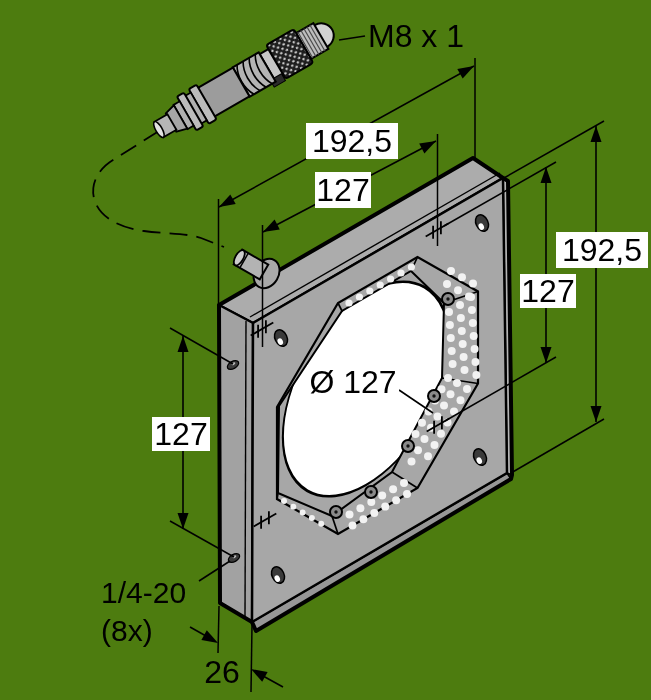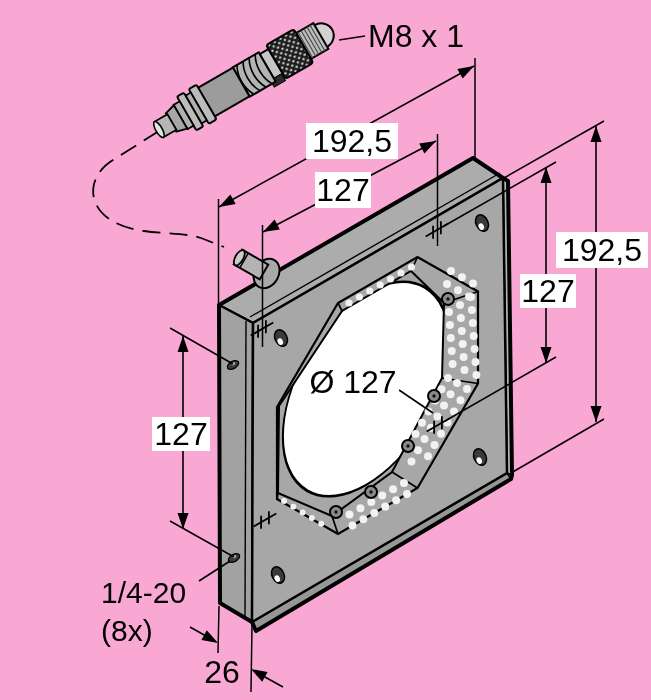--- a/index.html
+++ b/index.html
@@ -1,16 +1,16 @@
 <!DOCTYPE html>
 <html><head>
 <meta charset="utf-8">
 <style>
   html,body{margin:0;padding:0;background:#ffffff;}
-  .stage{position:relative;width:651px;height:700px;background:#f9a8d4;overflow:hidden;}
+  .stage{position:relative;width:651px;height:700px;background:#4d7c0f;overflow:hidden;}
   svg{display:block;}
   text{font-family:"Liberation Sans","DejaVu Sans",sans-serif;fill:#000;}
   .dim{font-size:32px;}
   .lbl{font-size:30px;}
   .ln{stroke:#000;fill:none;}
 </style>
 </head>
 <body>
 
 <div class="stage">

